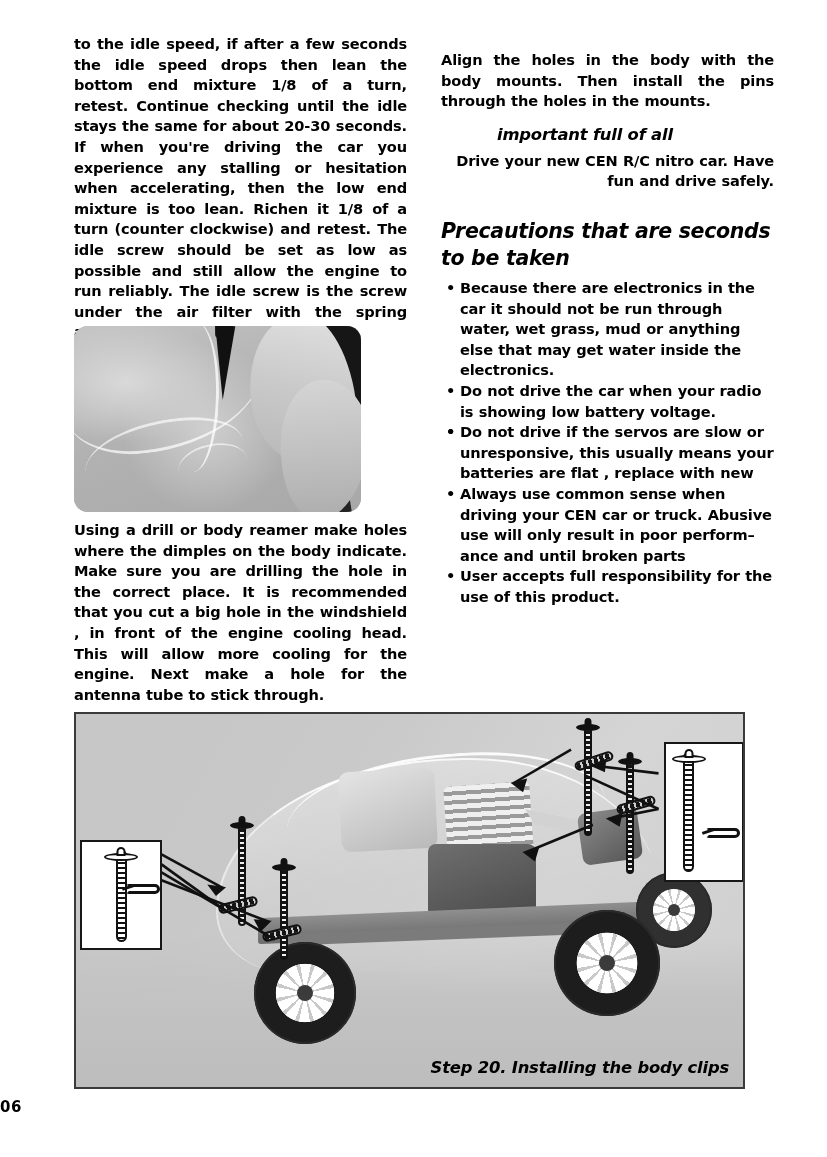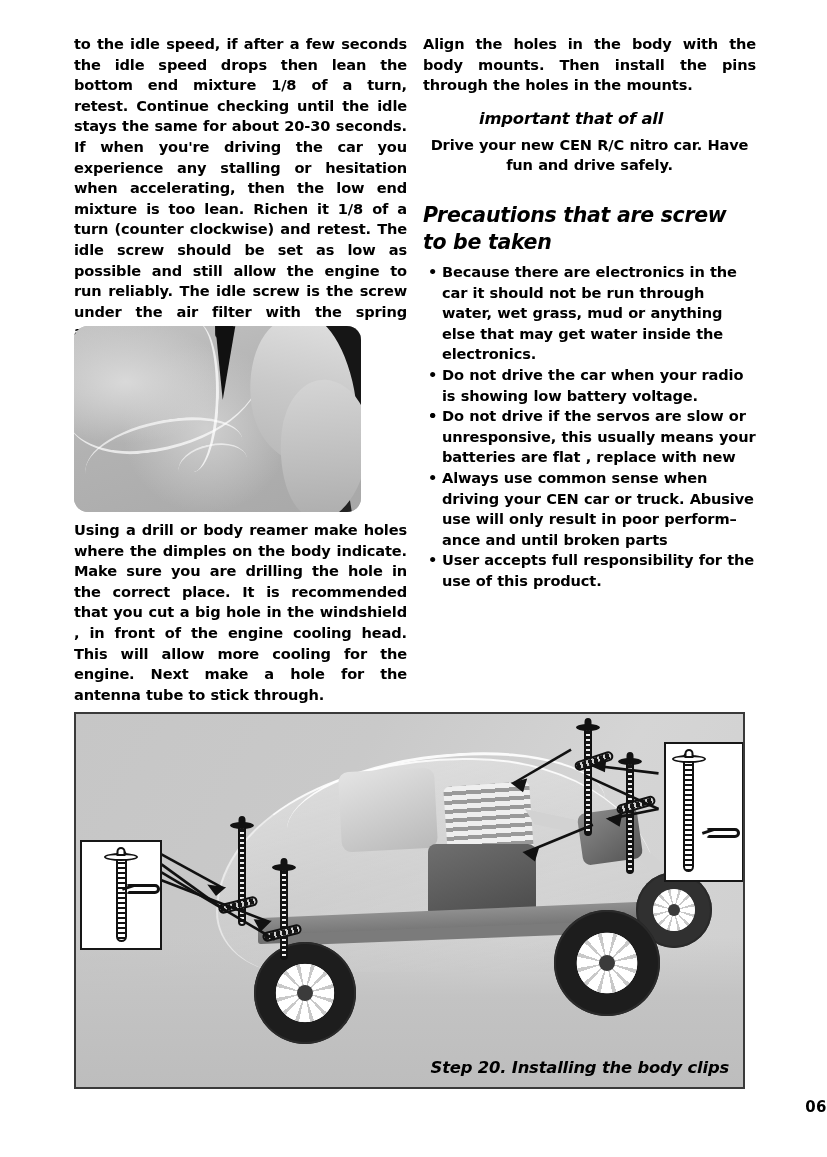--- a/index.html
+++ b/index.html
@@ -21,34 +21,34 @@
     inset: 0;
     background: #ffffff;
   }
 
   
   .col {
     position: absolute;
     top: 34px;
   }
   .col-left  { left: 74px;  width: 333px; }
-  .col-right { left: 423px; width: 333px; }
+  .col-right { left: 441px; width: 333px; margin-top: 16px; }
 
   p.body-text,
   .bullet-text {
     margin: 0;
     font-size: 14.6px;
     line-height: 20.6px;
     text-align: justify;
     text-justify: inter-word;
     font-weight: 600;
     letter-spacing: -0.15px;
     word-spacing: 0.4px;
   }
-  p.body-text.last-ragged { text-align: center; }
+  p.body-text.last-ragged { text-align: right; }
 
   h2.step-head {
     margin: 0;
     font-size: 16.4px;
     line-height: 21px;
     font-weight: 700;
     font-style: italic;
     letter-spacing: -0.2px;
   }
   h2.step-head .indent-line {
@@ -483,21 +483,21 @@
     width: 100%;
     height: 100%;
     pointer-events: none;
   }
 
   
   .page-number {
     position: absolute;
     left: 0; right: 0;
     top: 1098px;
-    text-align: right;
+    text-align: left;
     font-size: 15px;
     font-weight: 600;
     letter-spacing: 0.5px;
   }
 </style>
 </head>
 <body>
 
 <div class="page">
 
@@ -524,26 +524,26 @@
   <div class="col col-left" style="top:520px;">
     <p class="body-text">Using a drill or body reamer make holes where the dimples on the body indicate. Make sure you  are  drilling  the  hole  in the correct place.   It  is  recommended that you cut a big hole in the windshield , in  front  of  the engine cooling head. This will allow more cooling for the engine. Next make a hole for the antenna tube to stick through.</p>
 
     <h2 class="step-head" style="margin-top:14px;">Step 20. Installing the body clips</h2>
   </div>
 
   <div class="col col-right">
     <p class="body-text">Align  the  holes  in  the  body  with the body  mounts.     Then  install the  pins through the holes in the mounts.</p>
 
     <h2 class="step-head" style="margin-top:12px;">
-      <span class="indent-line">important that of all</span>
+      <span class="indent-line">important full of all</span>
     </h2>
 
     <p class="body-text last-ragged" style="margin-top:6px;">Drive your new CEN R/C nitro car. Have fun and drive safely.</p>
 
-    <h1 class="section-head" style="margin-top:26px;">Precautions that are screw to be taken</h1>
+    <h1 class="section-head" style="margin-top:26px;">Precautions that are seconds to be taken</h1>
 
     <ul class="precaution-list" style="margin-top:6px;">
       <li>
         <span class="bullet-dot">•</span>
         <span class="bullet-text">Because there are electronics in the car  it  should  not  be   run   through water,  wet grass,  mud  or  anything else that may  get  water  inside  the electronics.</span>
       </li>
       <li>
         <span class="bullet-dot">•</span>
         <span class="bullet-text">Do not drive the car when your radio is showing low battery voltage.</span>
       </li>

